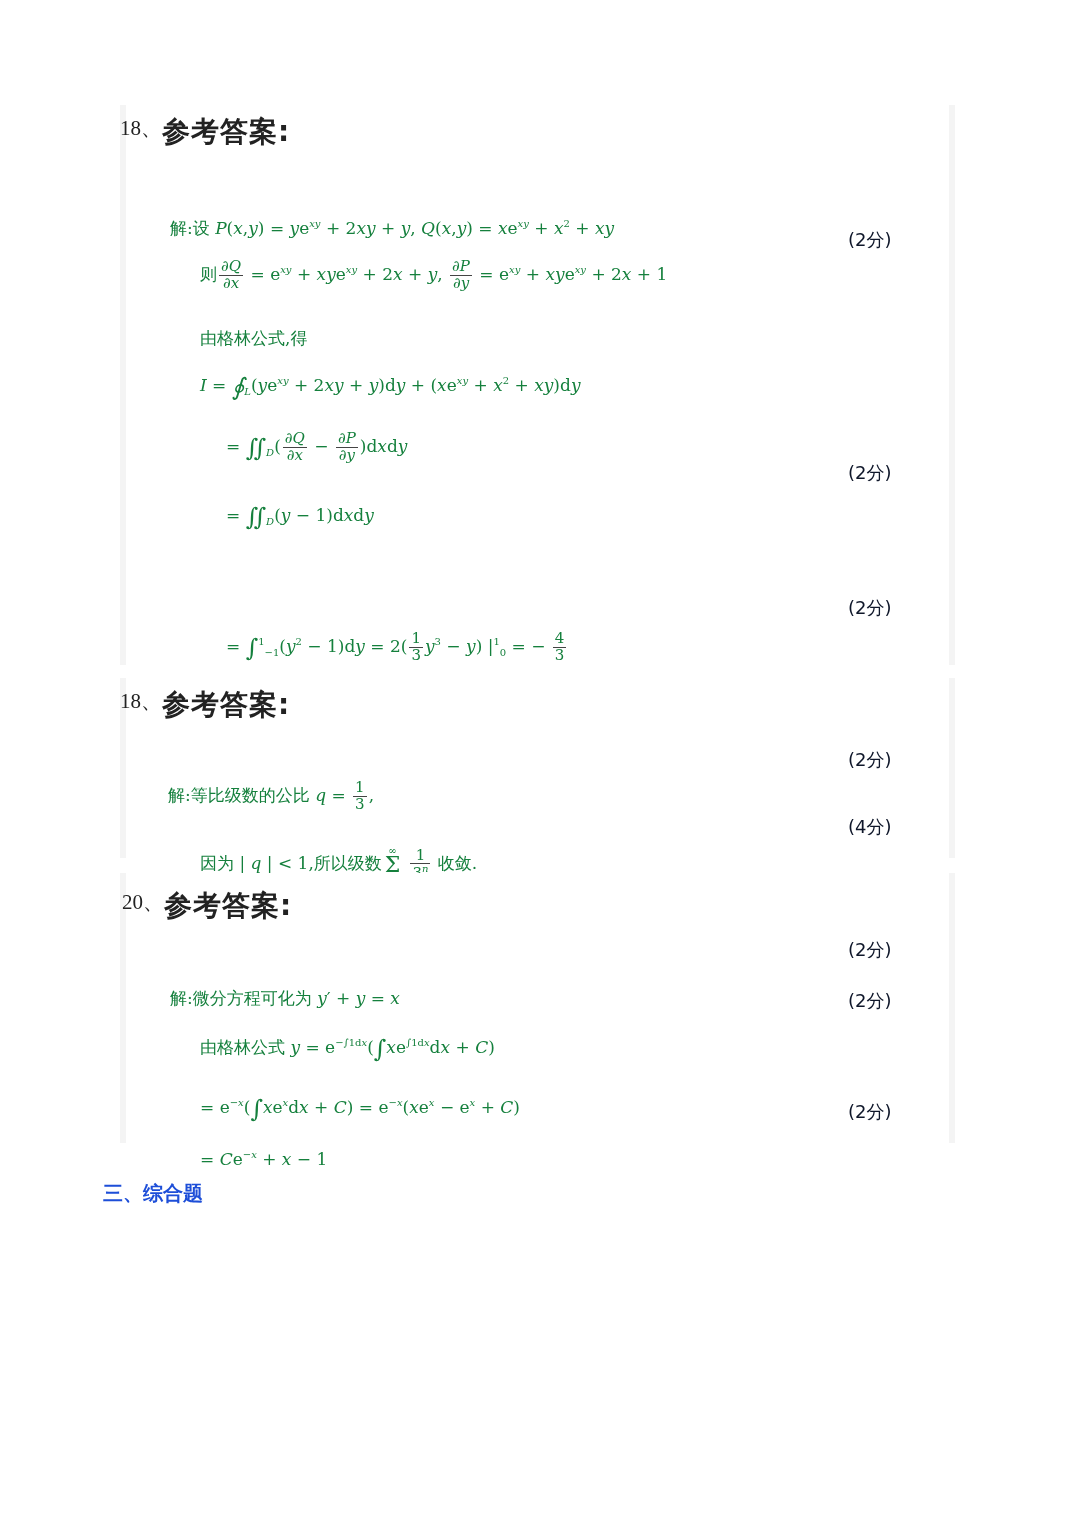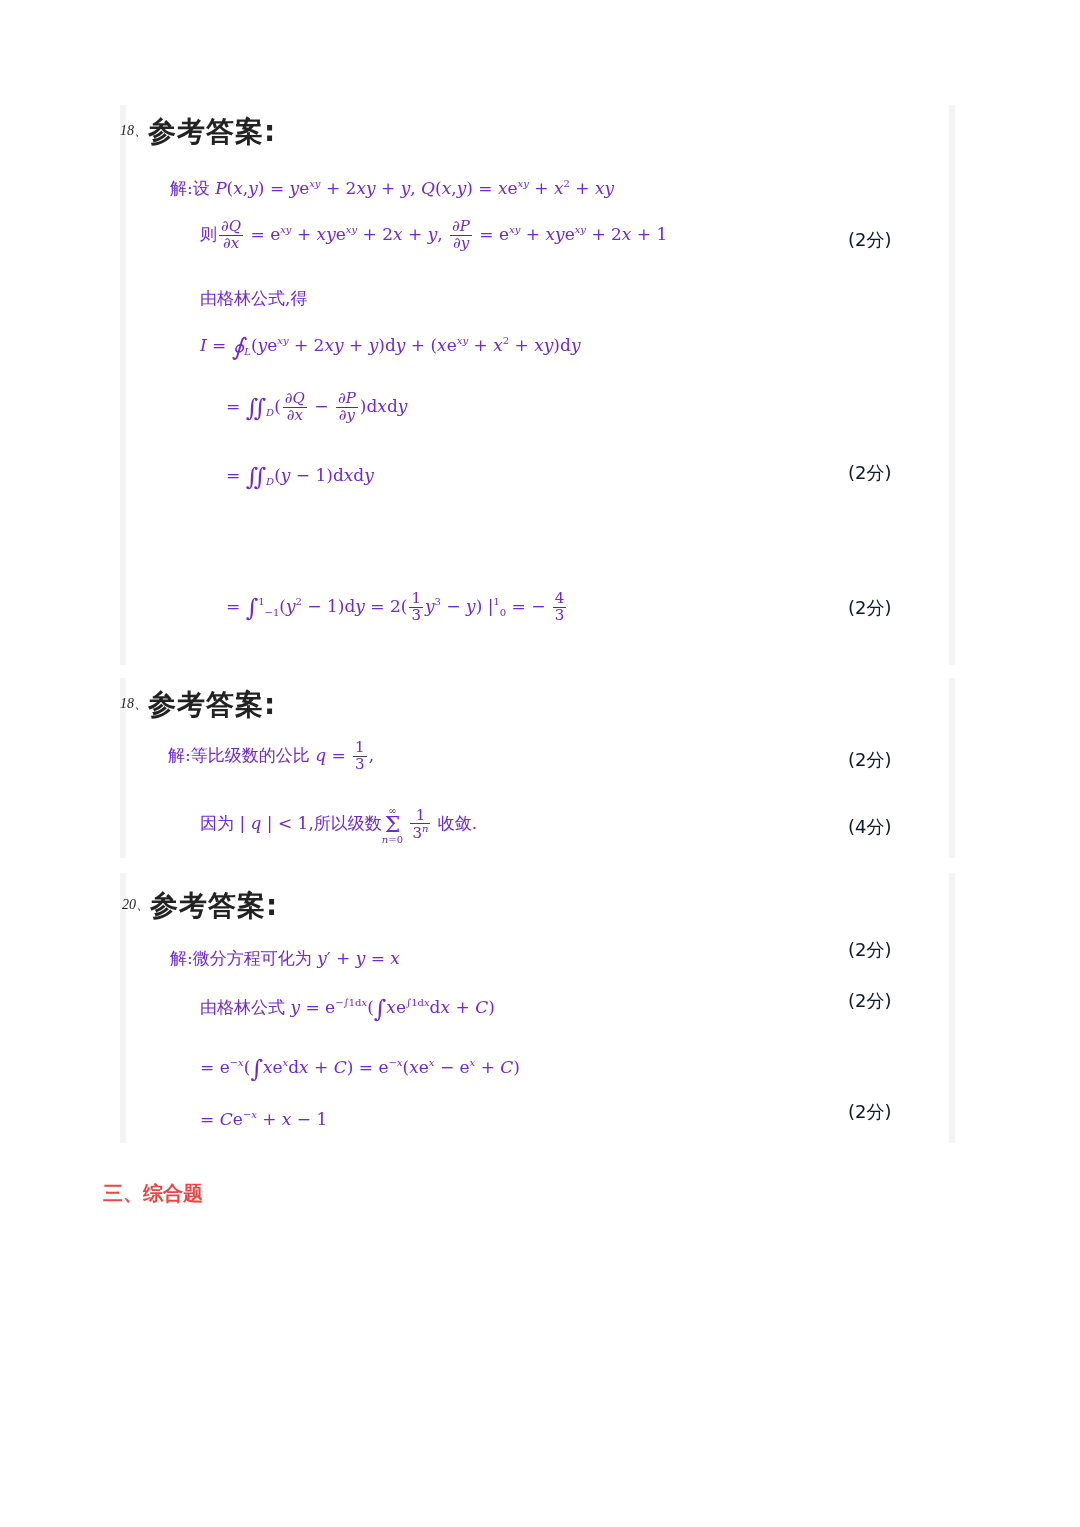--- a/index.html
+++ b/index.html
@@ -4,32 +4,32 @@
 <style>
   html, body { margin:0; padding:0; background:#ffffff; }
   body { width:1080px; height:1527px; position:relative; overflow:hidden;
          font-family:"DejaVu Serif","Liberation Serif",serif; color:#333; }
   .panel { position:absolute; left:120px; width:835px; background:#fff;
            border-left:6px solid #f4f4f4; border-right:6px solid #f4f4f4; box-sizing:border-box; }
   .p1 { top:105px; height:560px; }
   .p2 { top:678px; height:180px; }
   .p3 { top:873px; height:270px; }
   .qhead { position:absolute; left:0; font-family:"DejaVu Sans","Liberation Sans",sans-serif; color:#222; white-space:nowrap; }
-  .qnum { font-family:"Liberation Serif",serif; font-size:14px; vertical-align:6px;font-style:italic; }
+  .qnum { font-family:"Liberation Serif",serif; font-size:21px; vertical-align:6px; }
   .qtitle { font-size:28px; font-weight:bold; letter-spacing:1px; }
-  .line { position:absolute; white-space:nowrap; font-size:17px; color:#6d28d9; }
+  .line { position:absolute; white-space:nowrap; font-size:17px; color:#15803d;margin-top:40px; }
   .line i { font-style:italic; }
   .score { position:absolute; left:722px; font-size:18px; color:#0f172a; font-family:"DejaVu Sans","Liberation Sans",sans-serif; white-space:nowrap; }
   .frac { display:inline-block; vertical-align:middle; text-align:center; font-size:15px; line-height:1.05; margin:0 2px; }
   .frac .n { display:block; border-bottom:1px solid #444; padding:0 2px; }
   .frac .d { display:block; padding:0 2px; }
   sup { font-size:10px; }
   sub { font-size:10px; }
   .big { font-size:24px; vertical-align:-4px; font-style:italic; }
-  .section { position:absolute; left:103px; top:1180px; font-family:"DejaVu Sans","Liberation Sans",sans-serif; font-size:20px; font-weight:bold; color:#ef4444; }
+  .section { position:absolute; left:103px; top:1180px; font-family:"DejaVu Sans","Liberation Sans",sans-serif; font-size:20px; font-weight:bold; color:#1d4ed8; }
   .sumop { display:inline-block; vertical-align:middle; text-align:center; line-height:0.9; font-size:10px; }
   .sumop .s { font-size:22px; display:block; }
 </style>
 </head>
 <body>
 
 <div class="panel p1">
   <div class="qhead" style="top:8px;left:-6px;">
     <span class="qnum">18、</span><span class="qtitle">参考答案:</span>
   </div>

